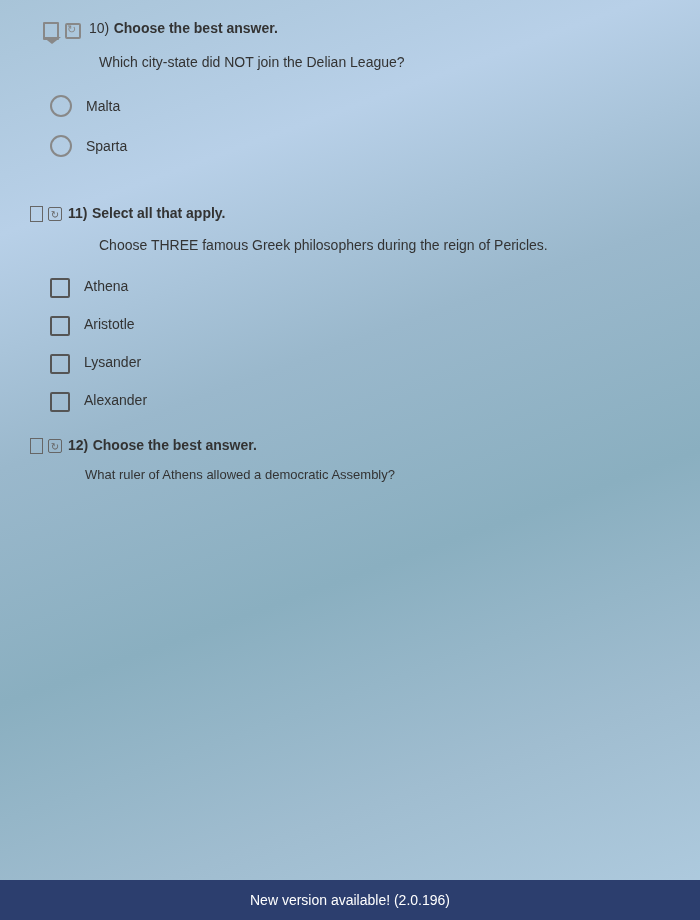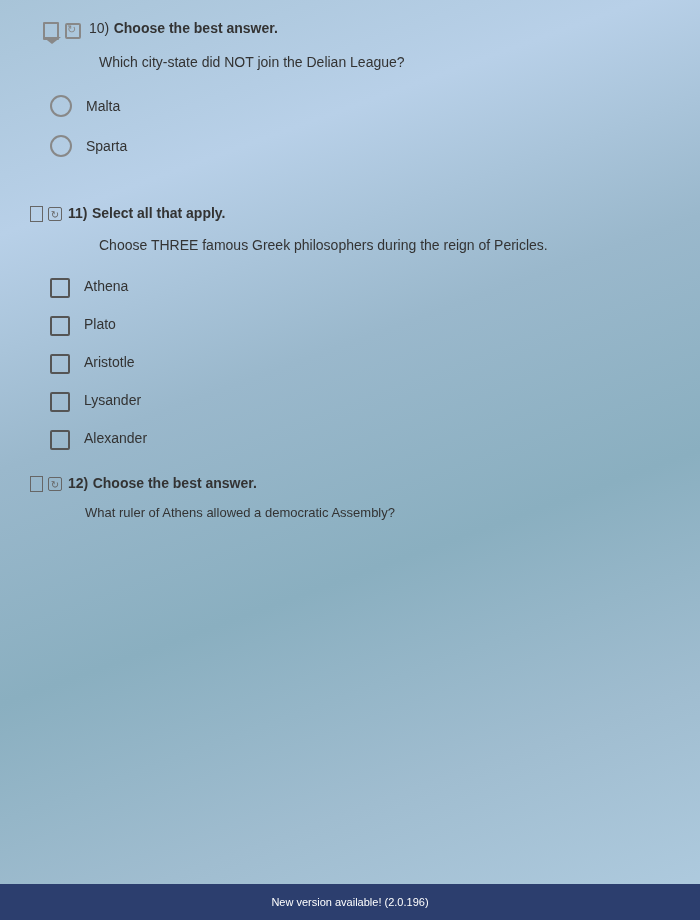--- a/index.html
+++ b/index.html
@@ -163,21 +163,21 @@
     
     .bottom-banner {
       position: absolute;
       bottom: 0;
       left: 0;
       right: 0;
       background: #2c3e6e;
       color: white;
       text-align: center;
       padding: 12px;
-      font-size: 11px;
+      font-size: 14px;
     }
 
     
     .small-icons {
       display: flex;
       align-items: center;
       gap: 5px;
       margin-right: 6px;
       margin-top: 1px;
     }
@@ -240,24 +240,20 @@
     &nbsp;
     <span class="question-label bold">Select all that apply.</span>
   </div>
 
   <div class="question-text">Choose THREE famous Greek philosophers during the reign of Pericles.</div>
 
   <div>
     <div class="checkbox-option">
       <div class="checkbox-square"></div>
       <span class="option-text">Athena</span>
-    </div>
-    <div class="checkbox-option">
-      <div class="checkbox-square"></div>
-      <span class="option-text">Plato</span>
     </div>
     <div class="checkbox-option">
       <div class="checkbox-square"></div>
       <span class="option-text">Aristotle</span>
     </div>
     <div class="checkbox-option">
       <div class="checkbox-square"></div>
       <span class="option-text">Lysander</span>
     </div>
     <div class="checkbox-option">

